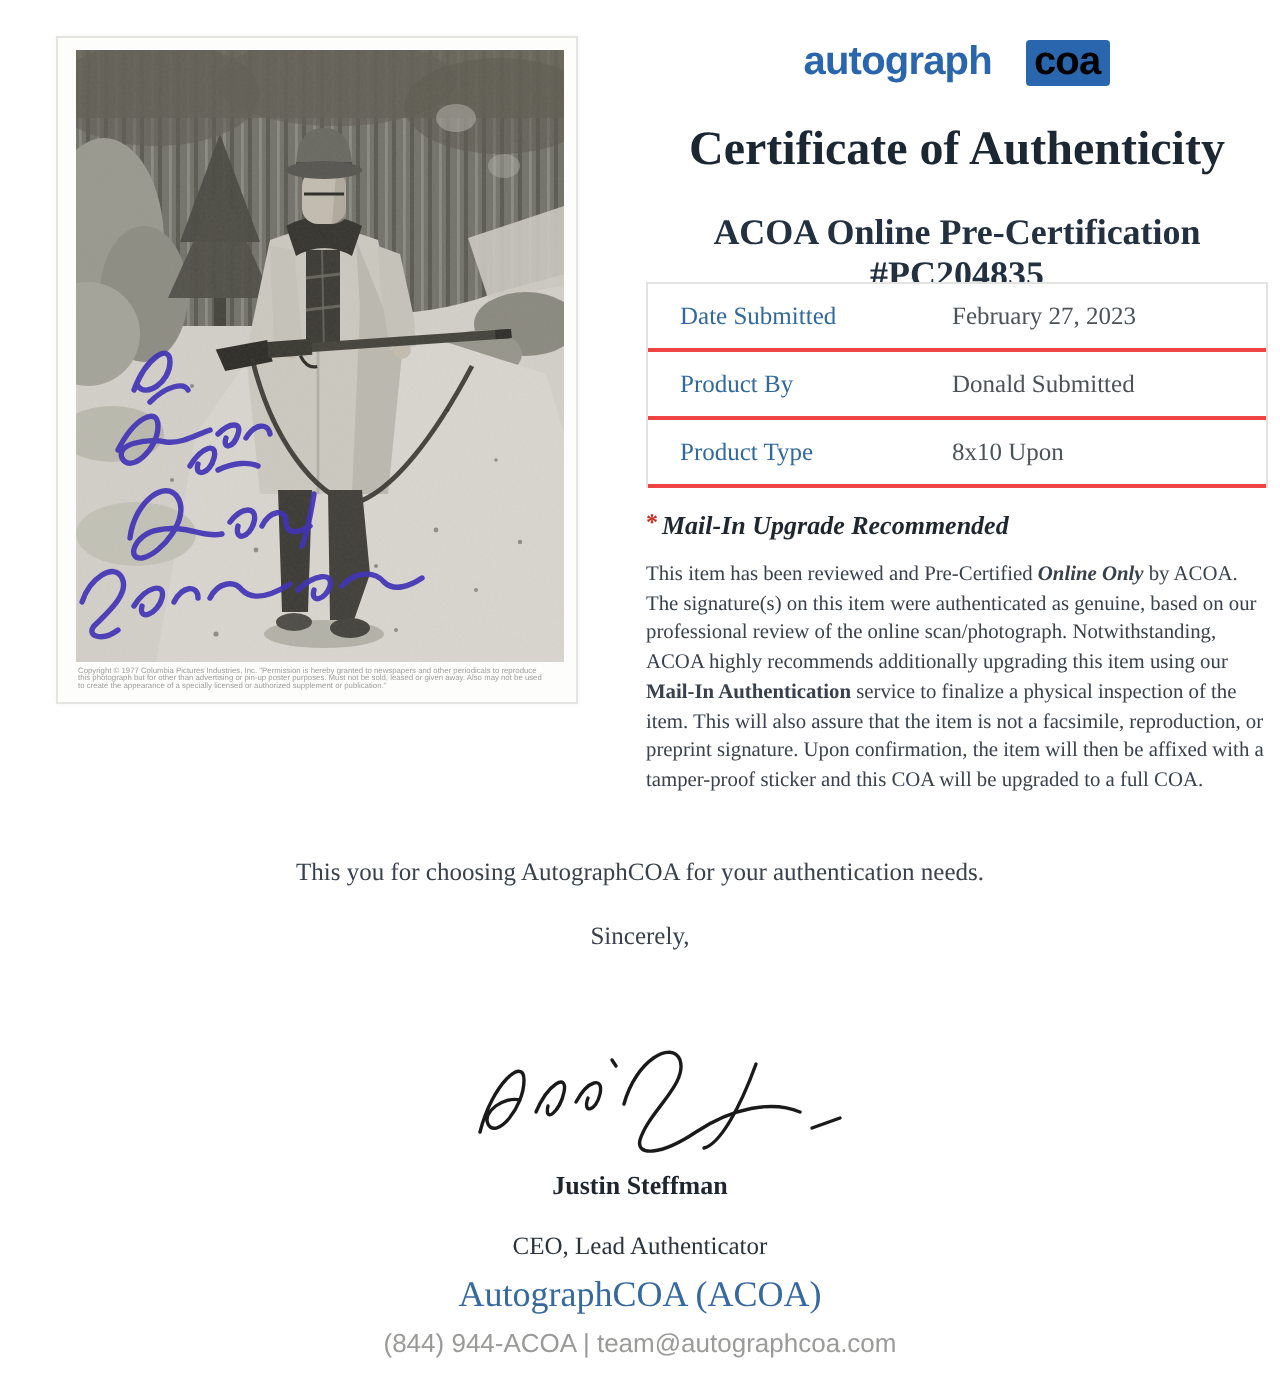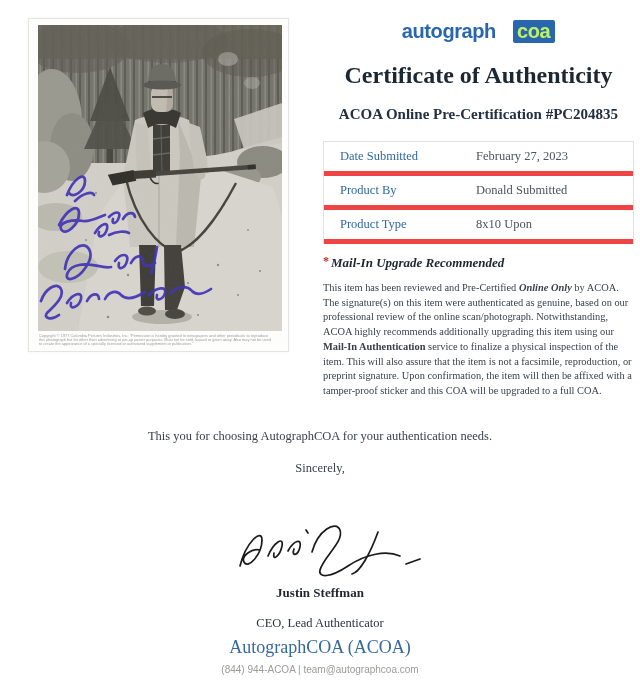--- a/index.html
+++ b/index.html
@@ -21,28 +21,28 @@
     font-size:5px; line-height:5px; color:#9d9d98;
     transform:scale(0.78); transform-origin:left top;
   }
   .ink-overlay { position:absolute; left:0; top:0; width:261px; height:334px; pointer-events:none; }
   
   .right-col { position:absolute; left:323px; top:0; width:311px; text-align:center; }
   .logo { position:absolute; left:0; top:20px; width:311px; text-align:center;
           font-family:"Liberation Sans","DejaVu Sans",sans-serif; font-weight:700;
           font-size:20px; letter-spacing:-0.4px; }
   .logo-word { color:#2a66ad; }
-  .logo-badge { background:#2a66ad; color:#bef264; padding:0 5px 1px 4px; border-radius:2px; margin-left:17px; }
+  .logo-badge { background:#2a66ad; color:#000000; padding:0 5px 1px 4px; border-radius:2px; margin-left:17px; }
   .cert-title { position:absolute; left:0; top:62px; width:311px; text-align:center;
                 font-size:24px; font-weight:700; color:#1b2733; }
   .cert-subtitle { position:absolute; left:0; top:106px; width:311px; text-align:center;
-                   font-size:15px; font-weight:700; color:#22303f; }
+                   font-size:18px; font-weight:700; color:#22303f; }
   .cert-table { position:absolute; left:0; top:141px; width:311px;
                 border:1px solid #e2e2e0; border-bottom:none; background:#ffffff; }
-  .cert-row { display:flex; height:34px; align-items:center; border-bottom:5px solid #ef4444; }
+  .cert-row { display:flex; height:34px; align-items:center; border-bottom:2px solid #ef4444; }
   .cert-row .cell-label { width:152px; padding-left:16px; text-align:left;
                           color:#31699f; font-size:12.5px; }
   .cert-row .cell-value { flex:1; text-align:left; color:#4b5258; font-size:12.5px; }
   .upgrade-note { position:absolute; left:0; top:254px; width:311px; text-align:left;
                   font-size:13px; font-weight:700; font-style:italic; color:#1f262e; }
   .upgrade-note .red-ast { color:#cc2a1d; font-style:normal; font-size:12px; vertical-align:2px; margin-right:2px; }
   .disclaimer { position:absolute; left:0; top:281px; width:311px; text-align:left;
                 font-size:10.4px; line-height:14.7px; color:#39414c; }
   .seg-bold { font-weight:700; }
   .seg-bold-italic { font-weight:700; font-style:italic; }
@@ -50,21 +50,21 @@
   .thank-you { position:absolute; left:0; top:429px; width:640px; text-align:center; font-size:12.5px; }
   .sincerely { position:absolute; left:0; top:461px; width:640px; text-align:center; font-size:12.5px; }
   .ceo-sig { position:absolute; left:228px; top:516px; width:200px; height:70px; }
   .signer-name { position:absolute; left:0; top:585px; width:640px; text-align:center;
                  font-size:13px; font-weight:700; color:#1f262e; }
   .signer-title { position:absolute; left:0; top:616px; width:640px; text-align:center; font-size:12.5px; color:#2b333d; }
   .org-link { position:absolute; left:0; top:637px; width:640px; text-align:center; font-size:18px; }
   .org-link a { color:#36699f; text-decoration:none; cursor:pointer; }
   .contact-line { position:absolute; left:0; top:664px; width:640px; text-align:center;
                   font-family:"Liberation Sans","DejaVu Sans",sans-serif;
-                  font-size:10px; color:#9a9a98; }
+                  font-size:13px; color:#9a9a98; }
 </style>
 </head>
 <body>
 
 <div class="photo-paper">
   <svg class="photo-img" viewBox="0 0 244 306" aria-hidden="true">
     <defs>
       <pattern id="trunks" width="9" height="60" patternUnits="userSpaceOnUse">
         <rect width="9" height="60" fill="#73726b"></rect>
         <rect x="1.5" width="1.4" height="60" fill="#908f86" opacity="0.85"></rect>

